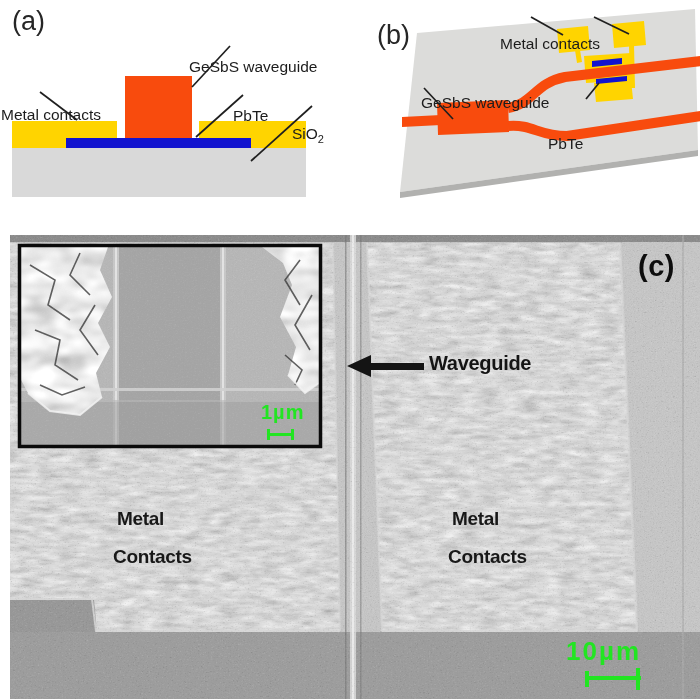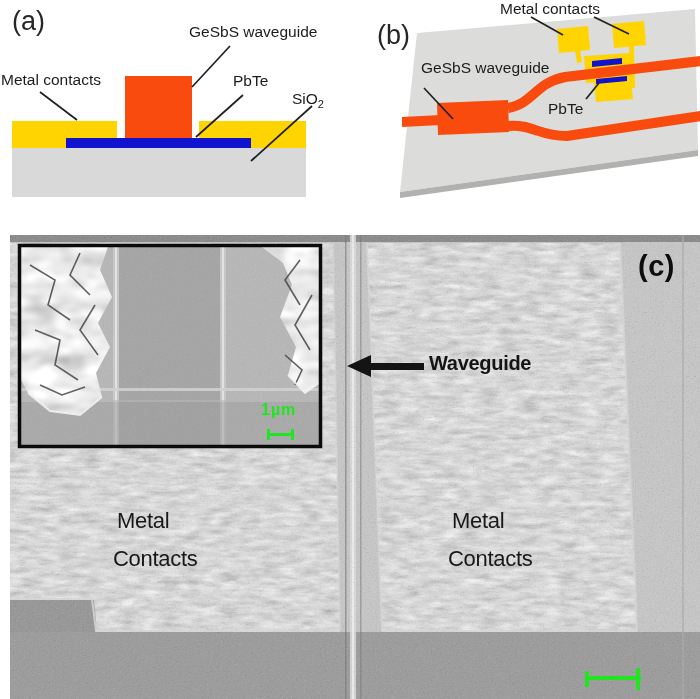--- a/index.html
+++ b/index.html
@@ -1,27 +1,27 @@
 <!DOCTYPE html>
 <html><head>
 <meta charset="utf-8">
 <style>
   html,body{margin:0;padding:0;background:#ffffff;}
   #fig{position:relative;width:700px;height:699px;background:#ffffff;overflow:hidden;
        font-family:"Liberation Sans",sans-serif;}
   #fig svg{position:absolute;display:block;}
   .ovl{position:absolute;white-space:nowrap;color:#1c1c1c;}
   .tag{font-size:27px;color:#262626;}
-  .lblA{font-size:15.5px;}
+  .lblA{font-size:15.5px;margin-top:35px;}
   .tagC{font-size:29px;font-weight:bold;color:#0d0d0d;letter-spacing:.5px;}
   .semLbl{font-size:20px;font-weight:bold;color:#141414;letter-spacing:-0.3px;}
-  .mc{font-size:22px;font-weight:normal;color:#181818;letter-spacing:-0.3px;}
+  .mc{font-size:19px;font-weight:bold;color:#181818;letter-spacing:-0.3px;}
   .green{color:#22e522;font-weight:600;}
   .sb10{font-size:26px;letter-spacing:2px;}
-  .sb1{font-size:16px;letter-spacing:1px;}
+  .sb1{font-size:20px;letter-spacing:1px;}
   sub{font-size:11px;}
 </style>
 </head>
 <body>
 
 <div id="fig">
 
   <svg style="left:0;top:0" width="340" height="215" viewBox="0 0 340 215">
     <rect x="12" y="148" width="294" height="49" fill="#d9d9d9"></rect>
     <rect x="12" y="121" width="105" height="27" fill="#ffd400"></rect>
@@ -200,15 +200,16 @@
   <span class="ovl lblA" style="left:548px;top:100px">PbTe</span>
 
   <span class="ovl tagC" style="left:638px;top:250px">(c)</span>
   <span class="ovl semLbl" style="left:429px;top:352px">Waveguide</span>
 
   <span class="ovl mc" style="left:117px;top:508px">Metal</span>
   <span class="ovl mc" style="left:113px;top:546px">Contacts</span>
   <span class="ovl mc" style="left:452px;top:508px">Metal</span>
   <span class="ovl mc" style="left:448px;top:546px">Contacts</span>
 
+  <span class="ovl green sb10" style="left:566px;top:636px">10µm</span>
   <span class="ovl green sb1" style="left:261px;top:401px">1µm</span>
 
 </div>
 
 </body></html>

